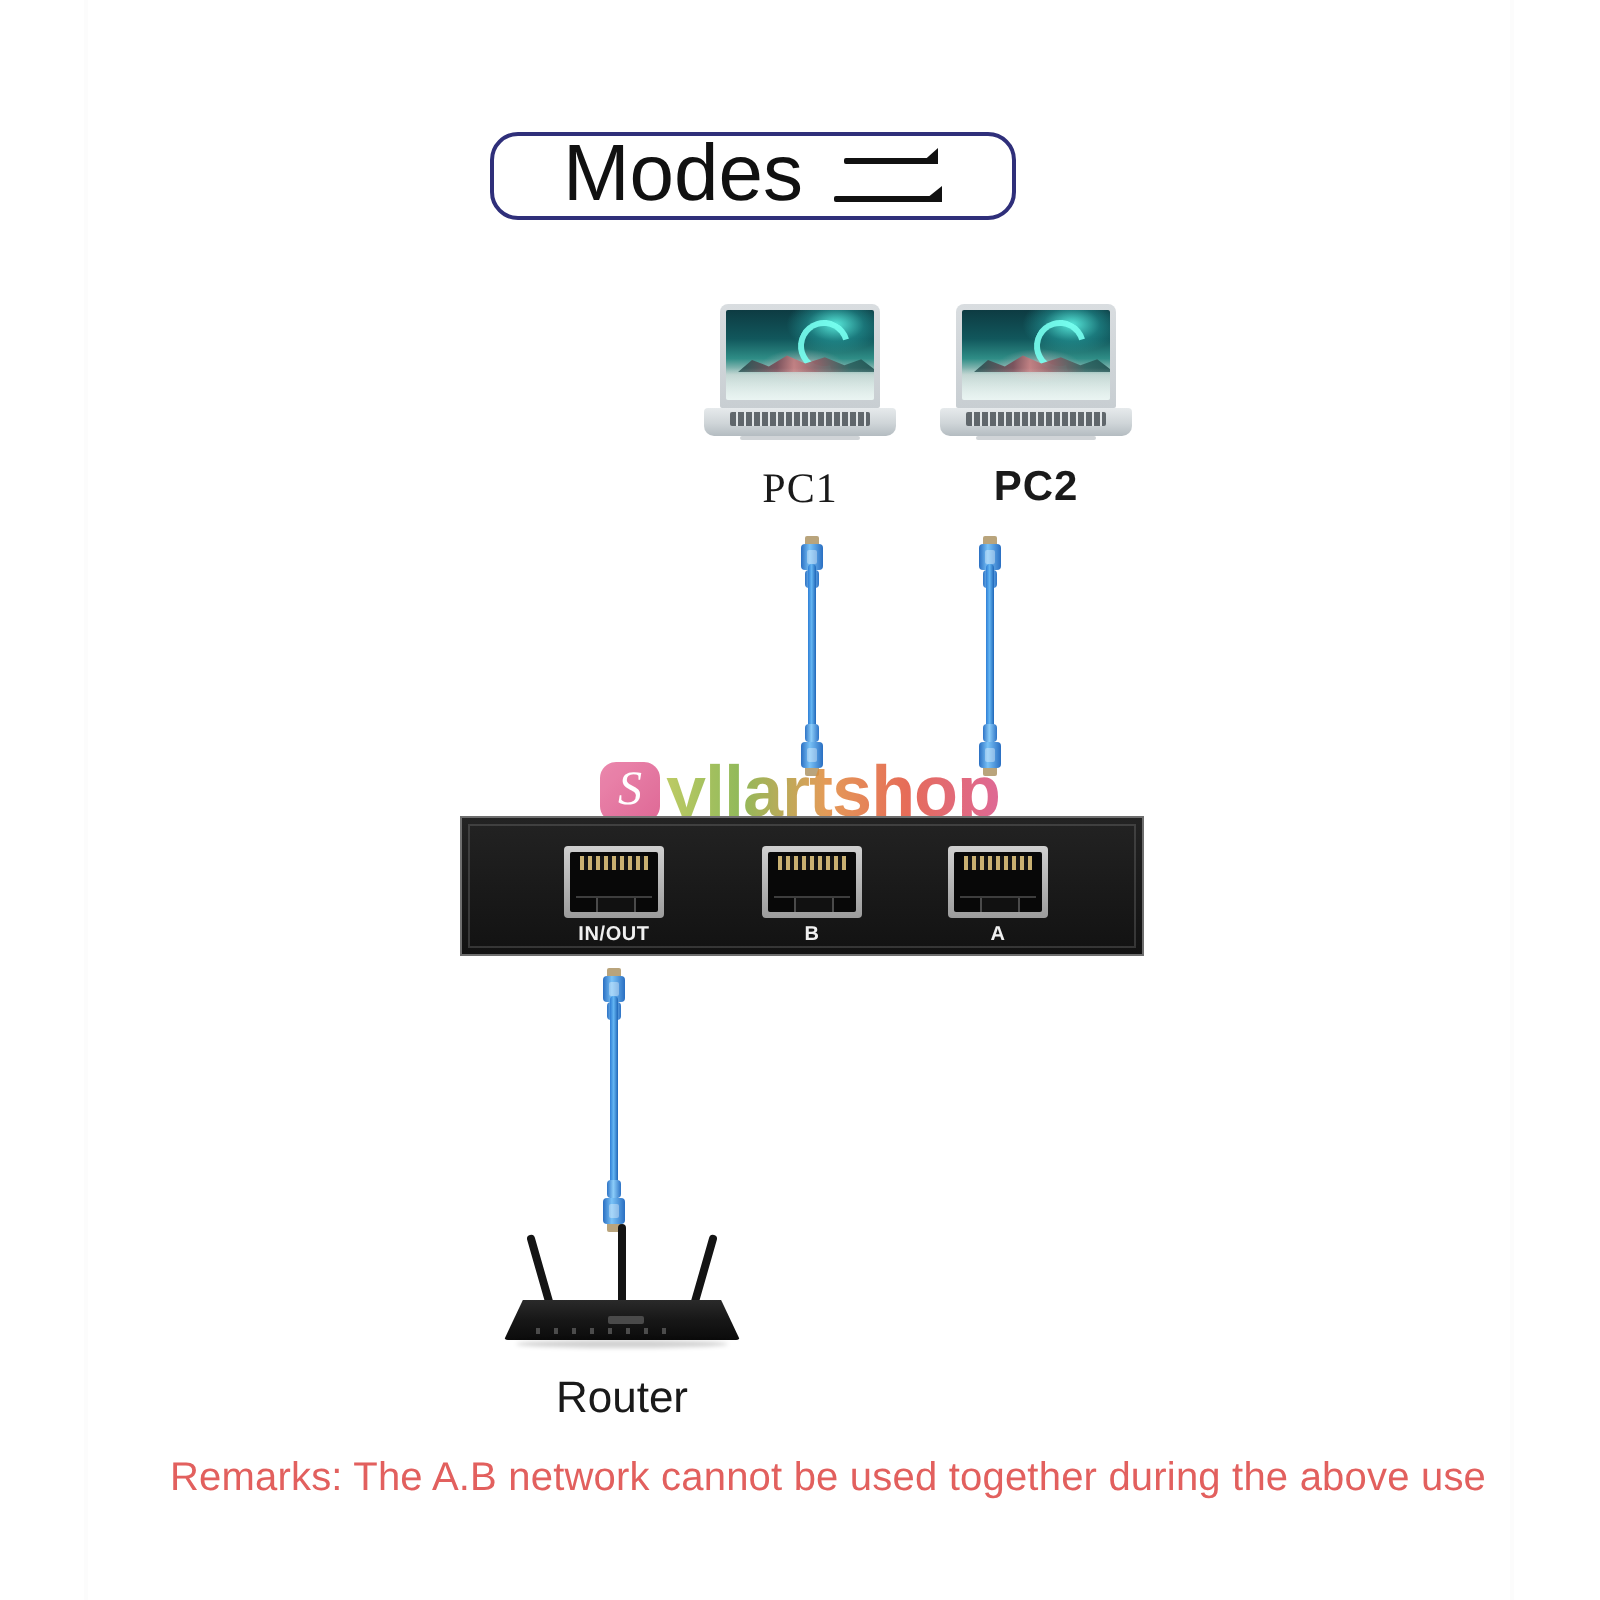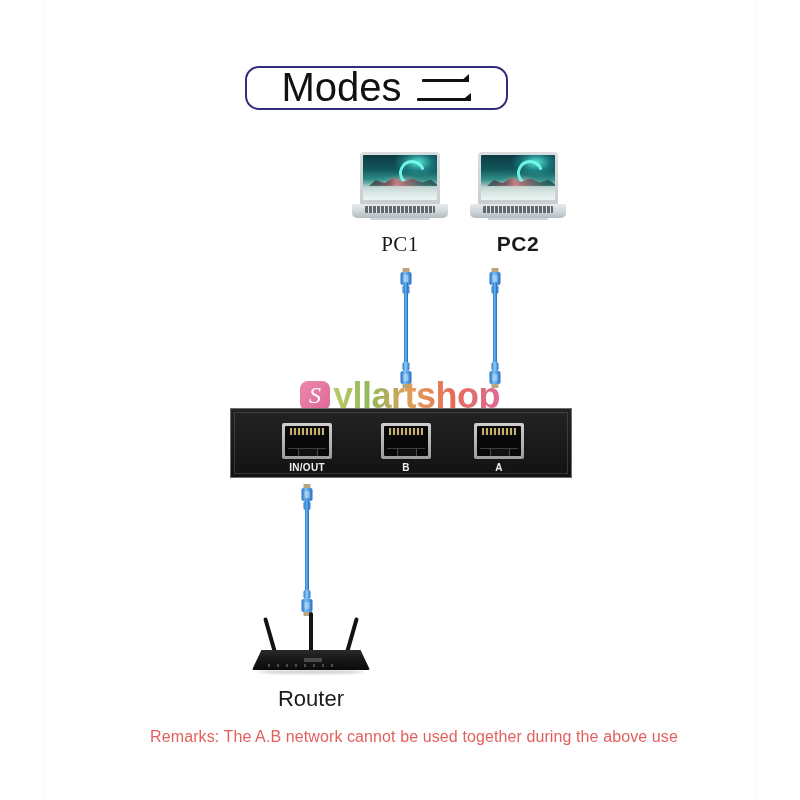--- a/index.html
+++ b/index.html
@@ -392,21 +392,21 @@
     color: #1a1a1a;
   }
 
   
   #remarks {
     position: absolute;
     left: 0;
     right: 0;
     top: 728px;
     text-align: center;
-    font-size: 16px;
+    font-size: 20px;
     color: #e2605e;
     letter-spacing: 0.1px;
     padding-left: 28px;
   }
 </style>
 </head>
 <body>
 
 <div id="stage">
 

